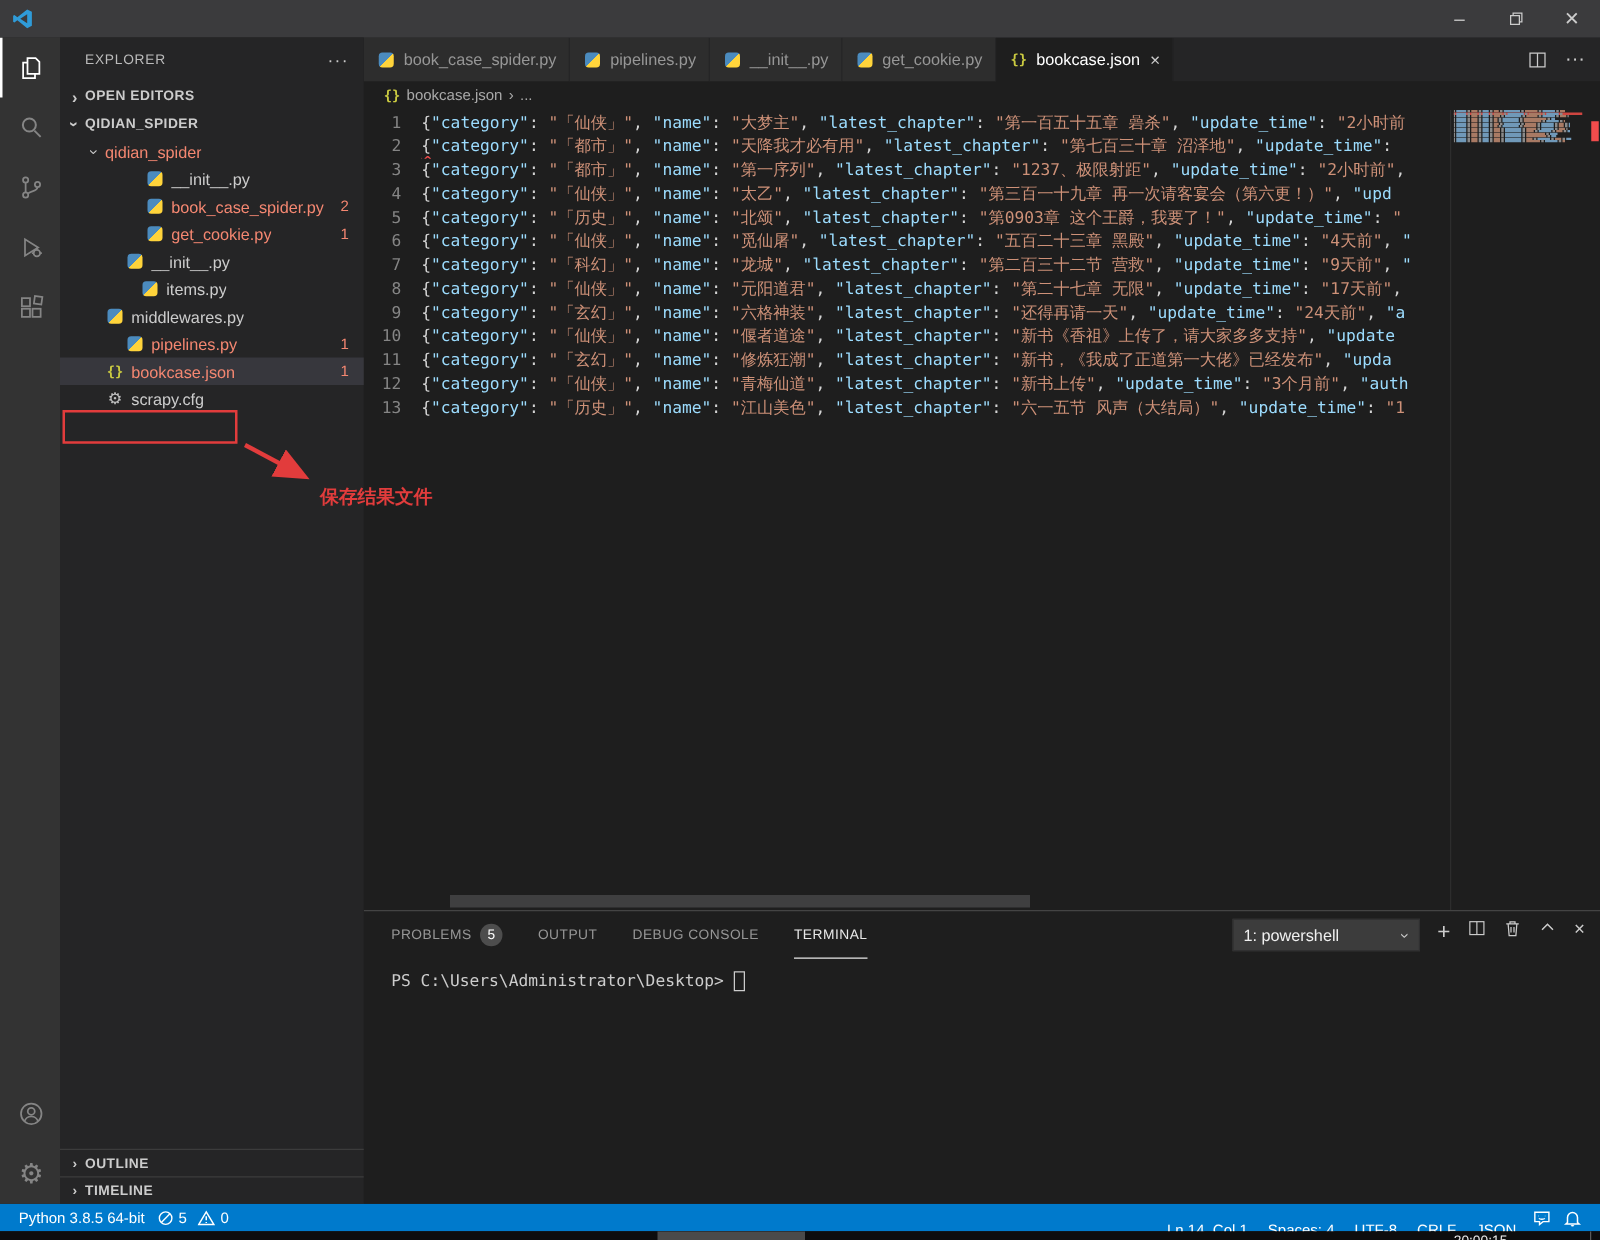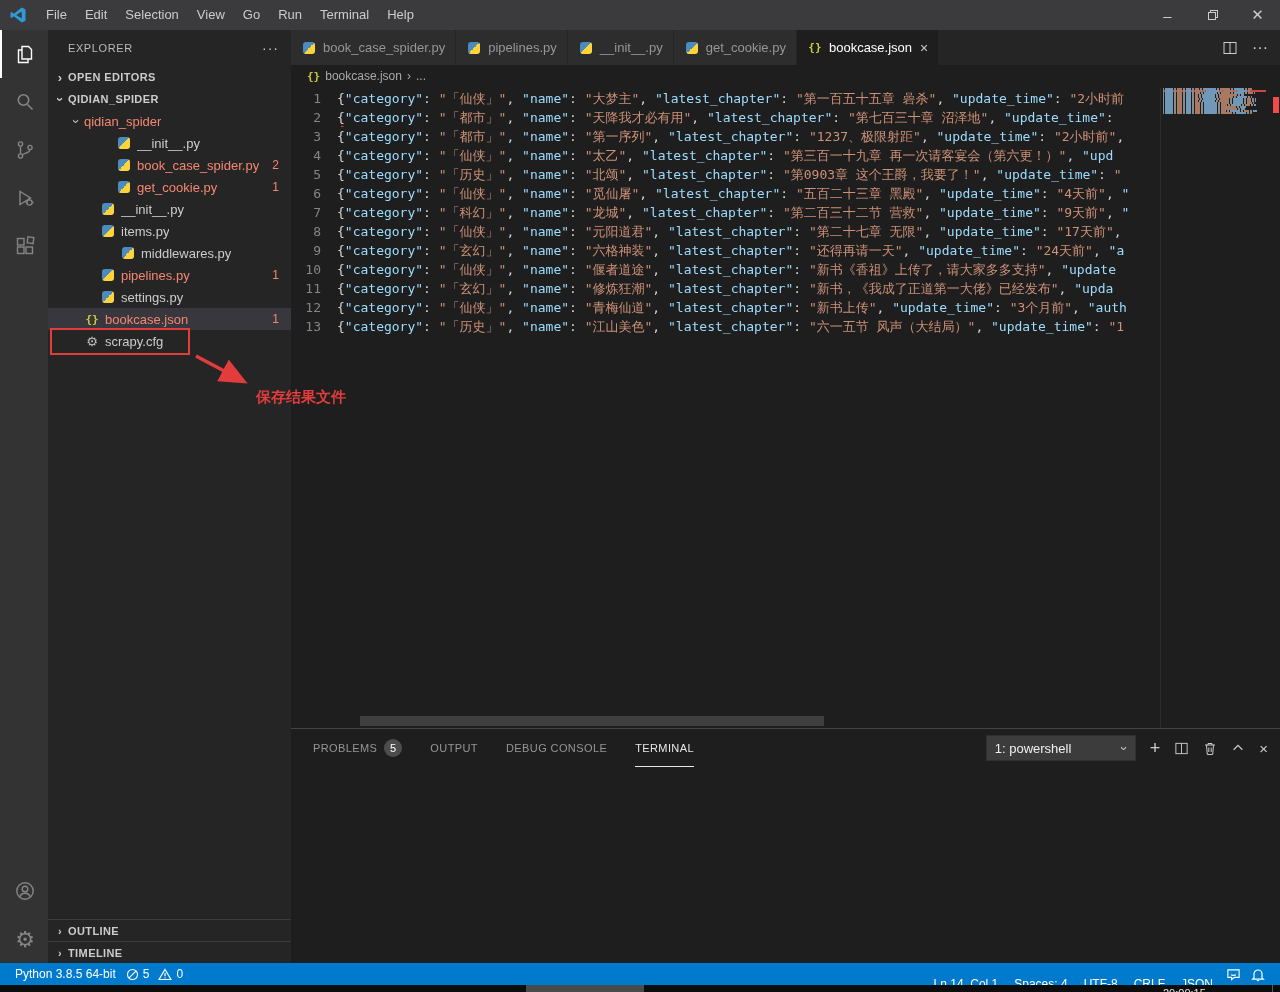--- a/index.html
+++ b/index.html
@@ -93,21 +93,21 @@
   .hscroll { position:absolute; left:69px; width:464px; bottom:2px; height:10px; background:#3f3f40; }
 
   
   .panel { height:235px; border-top:1px solid #444444; display:flex; flex-direction:column; }
   .panel-header { height:38px; display:flex; align-items:center; padding:0 12px 0 22px; }
   .ptab { font-size:11px; letter-spacing:.4px; color:#969696; margin-right:28px; height:38px;
     display:flex; align-items:center; gap:7px; cursor:pointer; }
   .ptab.active { color:#e7e7e7; box-shadow:inset 0 -1px 0 #e7e7e7; }
   .pbadge { background:#4d4d4d; color:#ffffff; border-radius:9px; min-width:18px; height:18px;
     display:flex; align-items:center; justify-content:center; font-size:11px; }
-  .panel-right { margin-left:auto; display:flex; align-items:center; gap:14px; color:#cccccc; }
+  .panel-right { margin-left:auto; display:flex; gap:14px; color:#cccccc; }
   .shell-select { background:#3c3c3c; border:1px solid #303031; color:#f0f0f0; font-size:13px;
     height:26px; width:150px; display:flex; align-items:center; padding:0 8px; }
   .shell-select .dd { margin-left:auto; color:#cccccc; }
   .rot90 { display:inline-block; transform:rotate(90deg); font-size:13px; }
   .term-body { flex:1; font-family:"DejaVu Sans Mono", monospace; font-size:13px; color:#cccccc;
     padding:10px 0 0 22px; }
   .term-line { display:flex; align-items:center; white-space:pre; }
   .cursor-block { display:inline-block; width:9px; height:16px; border:1px solid #cccccc;
     margin-left:8px; }
 
@@ -133,21 +133,20 @@
   .ann-label { position:absolute; left:256px; top:388px; color:#e23c3c; font-size:15px;
     font-weight:bold; }
 </style>
 </head>
 <body>
 
 <div class="titlebar">
   <svg class="vscode-logo" viewBox="0 0 24 24">
     <path fill="#2f9bd8" d="M17 2 L22 4.5 V19.5 L17 22 L6.5 13.7 L3.4 16 L2 15.1 V8.9 L3.4 8 L6.5 10.3 Z M17 7.2 L9.6 12 L17 16.8 Z"></path>
   </svg>
-  <div id="menubar"><span class="menu-item">File</span><span class="menu-item">Edit</span><span class="menu-item">Selection</span><span class="menu-item">View</span><span class="menu-item">Go</span><span class="menu-item">Run</span><span class="menu-item">Terminal</span><span class="menu-item">Help</span></div>
   <div class="win-controls">
     <div class="win-btn">–</div>
     <div class="win-btn">
       <svg width="12" height="12" viewBox="0 0 12 12" fill="none" stroke="#cccccc">
         <rect x="3.5" y="1.5" width="7" height="7"></rect>
           <rect x="1.5" y="3.5" width="7" height="7" fill="#3b3b3d"></rect>
       </svg>
     </div>
     <div class="win-btn">✕</div>
   </div>
@@ -247,48 +246,41 @@
           <span class="tlabel err">get_cookie.py</span>
           <span class="tright">1</span>
         </div>
         <div class="trow" style="padding-left: 36px;">
           <span class="chev"></span>
           <span class="ficon">
             <span class="py-glyph"></span>
           </span>
           <span class="tlabel">__init__.py</span>
         </div>
-        <div class="trow" style="padding-left: 36px;">
+        <div class="trow" style="padding-left: 48px;">
           <span class="chev"></span>
           <span class="ficon">
             <span class="py-glyph"></span>
           </span>
           <span class="tlabel">items.py</span>
         </div>
-        <div class="trow" style="padding-left: 56px;">
+        <div class="trow" style="padding-left: 20px;">
           <span class="chev"></span>
           <span class="ficon">
             <span class="py-glyph"></span>
           </span>
           <span class="tlabel">middlewares.py</span>
         </div>
         <div class="trow" style="padding-left: 36px;">
           <span class="chev"></span>
           <span class="ficon">
             <span class="py-glyph"></span>
           </span>
           <span class="tlabel err">pipelines.py</span>
           <span class="tright">1</span>
-        </div>
-        <div class="trow" style="padding-left: 36px;">
-          <span class="chev"></span>
-          <span class="ficon">
-            <span class="py-glyph"></span>
-          </span>
-          <span class="tlabel">settings.py</span>
         </div>
         <div class="trow selected" style="padding-left: 20px;">
           <span class="chev"></span>
           <span class="ficon">
             <span class="json-glyph">{}</span>
           </span>
           <span class="tlabel err">bookcase.json</span>
           <span class="tright">1</span>
         </div>
         <div class="trow" style="padding-left: 20px;">
@@ -425,20 +417,26 @@
           </svg>
           <svg width="14" height="15" viewBox="0 0 14 15" fill="none" stroke="#cccccc">
             <path d="M2 4 H12 M5 4 V2.5 H9 V4 M3.5 4 L4.3 13.5 H9.7 L10.5 4 M5.8 6.5 V11 M8.2 6.5 V11"></path>
           </svg>
           <svg width="14" height="14" viewBox="0 0 16 16" fill="none" stroke="#cccccc" stroke-width="1.4">
             <path d="M3 10 L8 5 L13 10"></path>
           </svg>
           <span style="font-size:15px;">×</span>
         </div>
       </div>
+      <div class="term-body">
+        <div class="term-line">
+          <span>PS C:\Users\Administrator\Desktop&gt;</span>
+          <span class="cursor-block"></span>
+        </div>
+      </div>
     </div>
   </div>
 </div>
 
 <div class="statusbar">
   <div class="sb-item">
     <span>Python 3.8.5 64-bit</span>
   </div>
   <div class="sb-item">
     <svg width="13" height="13" viewBox="0 0 14 14" fill="none" stroke="#ffffff" stroke-width="1.2">

